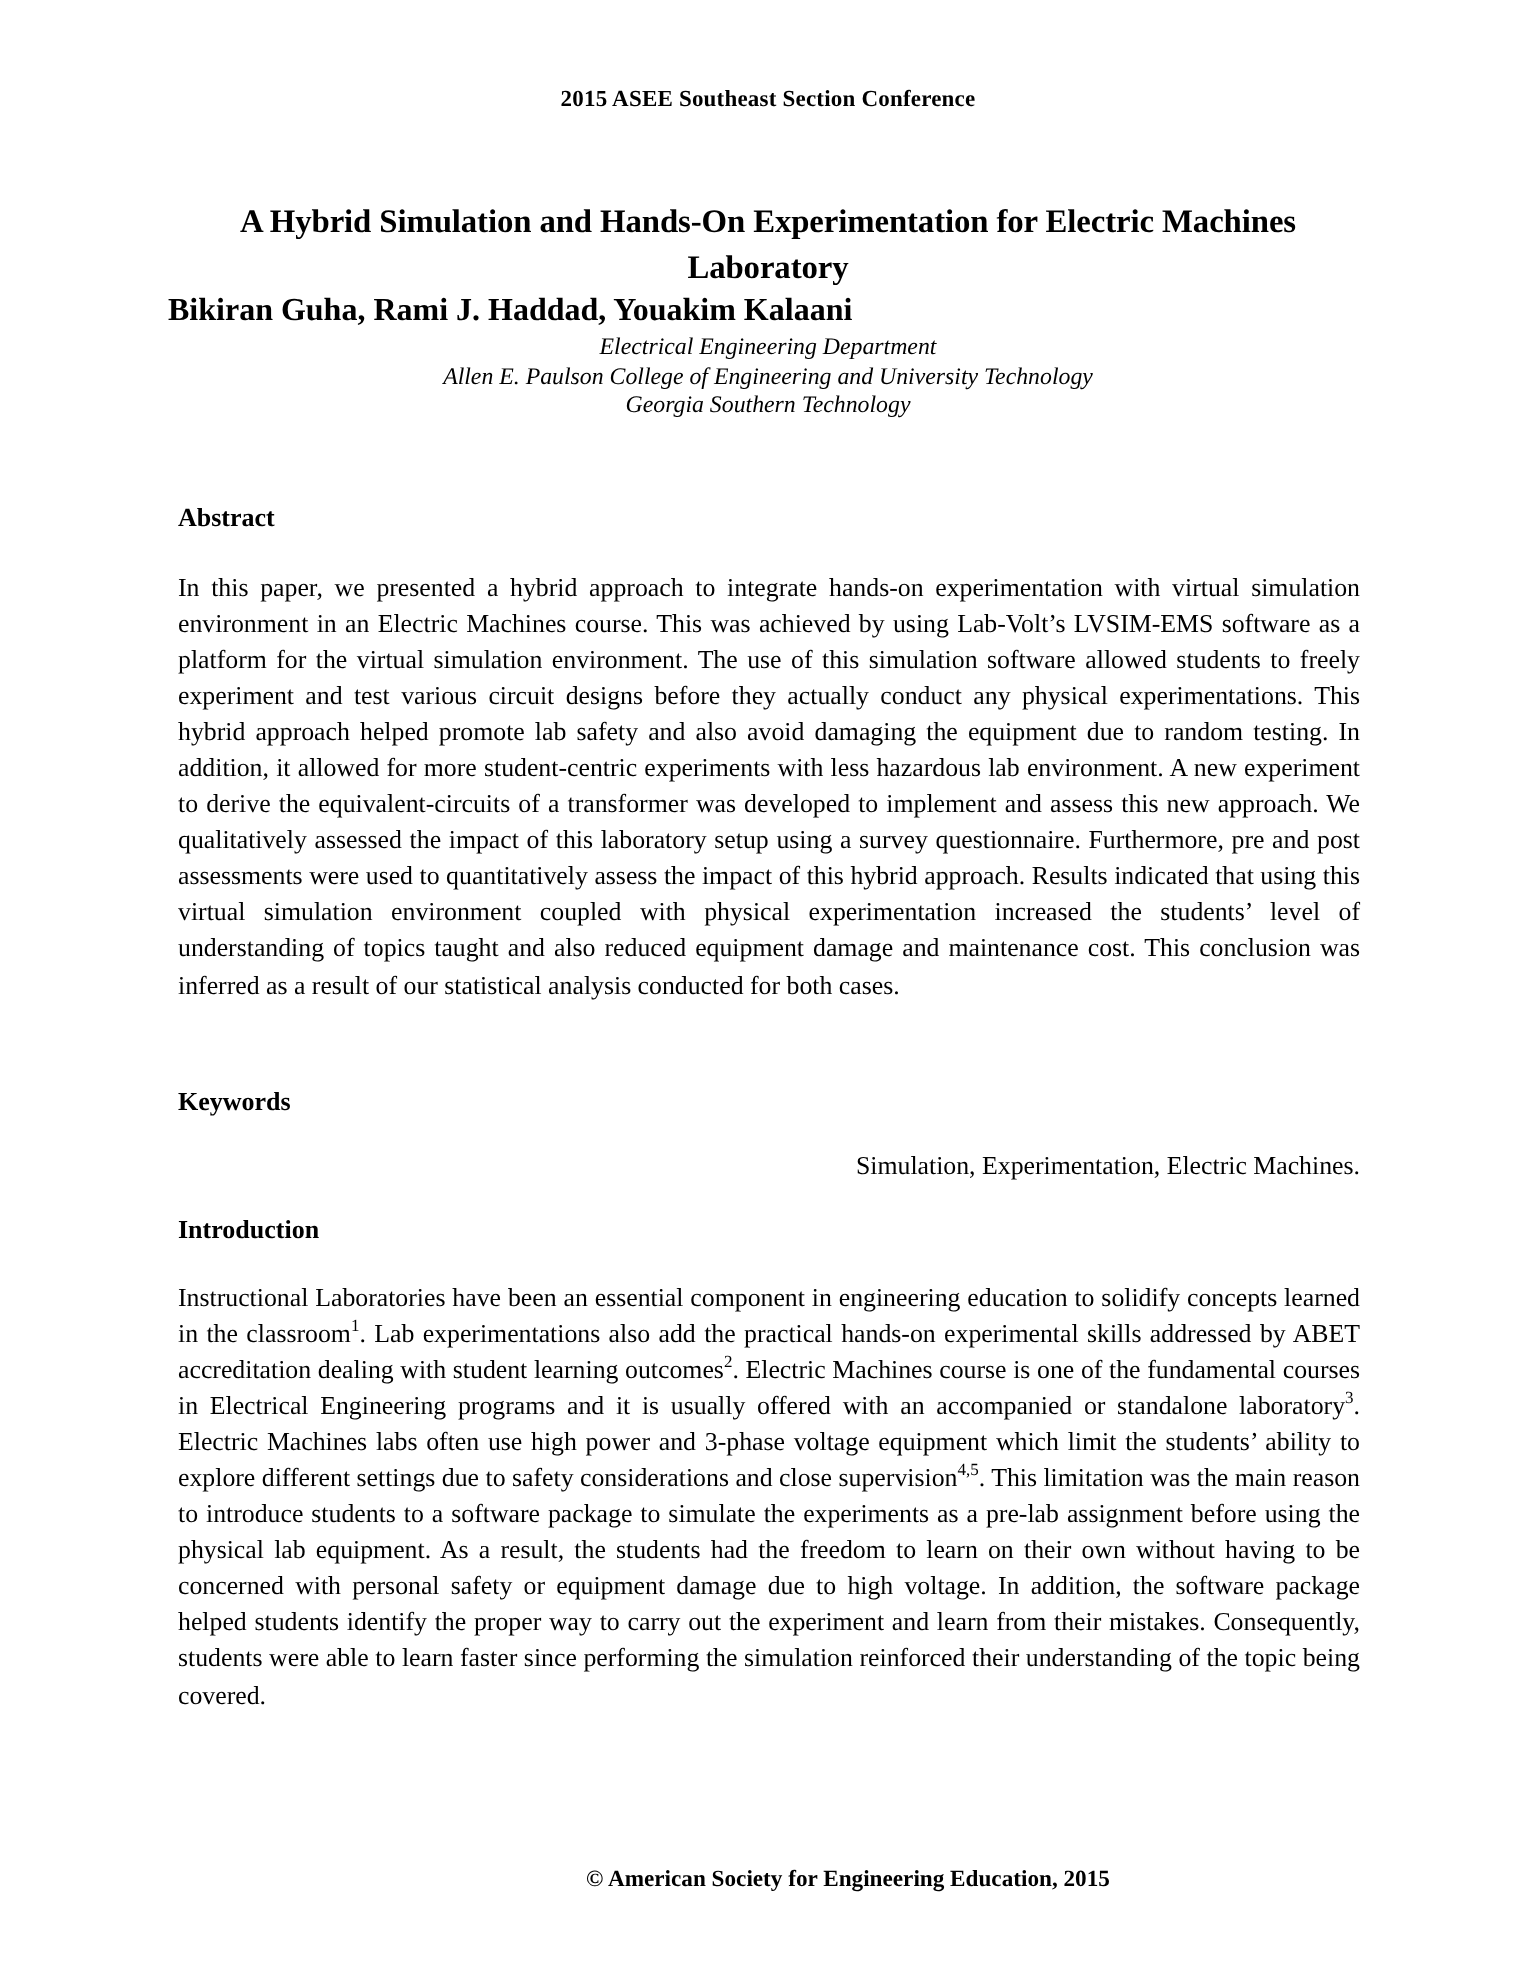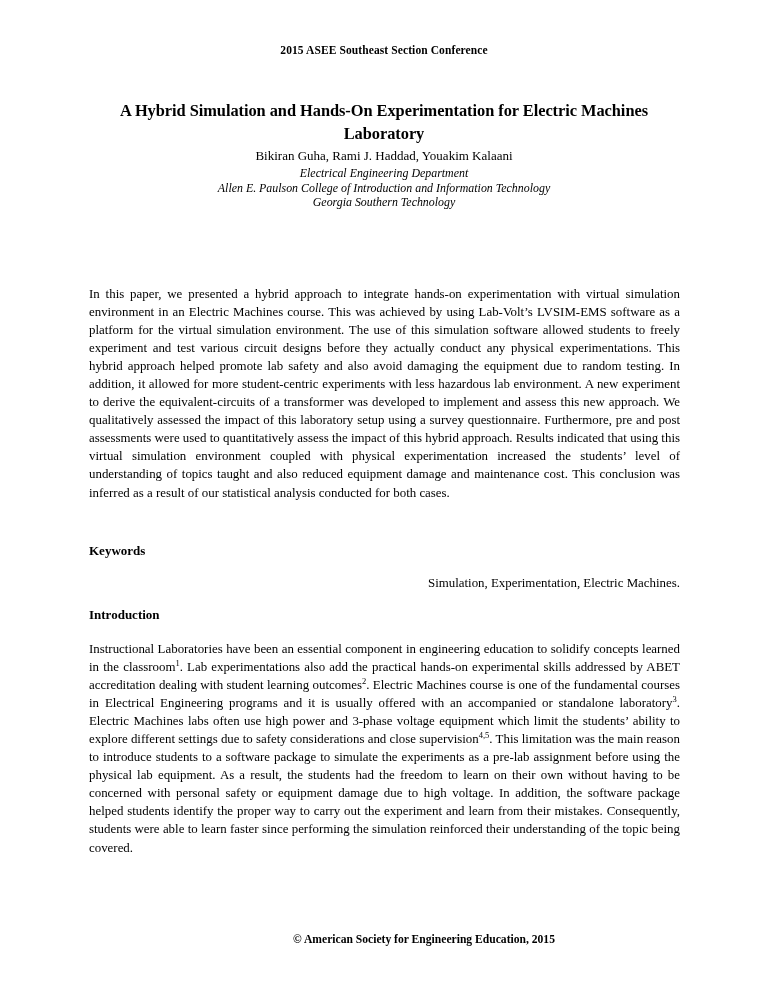--- a/index.html
+++ b/index.html
@@ -49,23 +49,22 @@
     line-height: 23px;
     letter-spacing: -0.05px;
   }
 
   
   .authors {
     position: absolute;
     left: 84px;
     top: 147px;
     width: 600px;
-    text-align: center;
-    font-weight: normal;
-    font-size: 13px;
+    font-weight: bold;
+    font-size: 16px;
     line-height: 17px;
   }
   .affiliation {
     position: absolute;
     left: 84px;
     top: 166px;
     width: 600px;
     text-align: center;
     font-style: italic;
     font-size: 11.9px;
@@ -127,24 +126,25 @@
 <div class="page">
 
   <div class="running-header">2015 ASEE Southeast Section Conference</div>
 
   <h1 class="doc-title">A Hybrid Simulation and Hands-On Experimentation for Electric Machines Laboratory</h1>
 
   <div class="authors">Bikiran Guha, Rami J. Haddad, Youakim Kalaani</div>
 
   <div class="affiliation">
     <div>Electrical Engineering Department</div>
-    <div>Allen E. Paulson College of Introduction and Information Technology</div>
+    <div>Allen E. Paulson College of Engineering and University Technology</div>
     <div>Georgia Southern Technology</div>
   </div>
 
+  <div class="col section-head at-abstract-head">Abstract</div>
 
   <div class="col body-text at-abstract-body">In this paper, we presented a hybrid approach to integrate hands-on experimentation with virtual simulation environment in an Electric Machines course. This was achieved by using Lab-Volt’s LVSIM-EMS software as a platform for the virtual simulation environment. The use of this simulation software allowed students to freely experiment and test various circuit designs before they actually conduct any physical experimentations. This hybrid approach helped promote lab safety and also avoid damaging the equipment due to random testing. In addition, it allowed for more student-centric experiments with less hazardous lab environment. A new experiment to derive the equivalent-circuits of a transformer was developed to implement and assess this new approach. We qualitatively assessed the impact of this laboratory setup using a survey questionnaire. Furthermore, pre and post assessments were used to quantitatively assess the impact of this hybrid approach. Results indicated that using this virtual simulation environment coupled with physical experimentation increased the students’ level of understanding of topics taught and also reduced equipment damage and maintenance cost. This conclusion was inferred as a result of our statistical analysis conducted for both cases.</div>
 
   <div class="col section-head at-keywords-head">Keywords</div>
 
   <div class="col body-text nojust at-keywords-body">Simulation, Experimentation, Electric Machines.</div>
 
   <div class="col section-head at-intro-head">Introduction</div>
 
   <div class="col body-text at-intro-body" id="intro-body"><span>Instructional Laboratories have been an essential component in engineering education to solidify concepts learned in the classroom</span><sup>1</sup><span>. Lab experimentations also add the practical hands-on experimental skills addressed by ABET accreditation dealing with student learning outcomes</span><sup>2</sup><span>. Electric Machines course is one of the fundamental courses in Electrical Engineering programs and it is usually offered with an accompanied or standalone laboratory</span><sup>3</sup><span>. Electric Machines labs often use high power and 3-phase voltage equipment which limit the students’ ability to explore different settings due to safety considerations and close supervision</span><sup>4,5</sup><span>. This limitation was the main reason to introduce students to a software package to simulate the experiments as a pre-lab assignment before using the physical lab equipment. As a result, the students had the freedom to learn on their own without having to be concerned with personal safety or equipment damage due to high voltage. In addition, the software package helped students identify the proper way to carry out the experiment and learn from their mistakes. Consequently, students were able to learn faster since performing the simulation reinforced their understanding of the topic being covered.</span></div>

